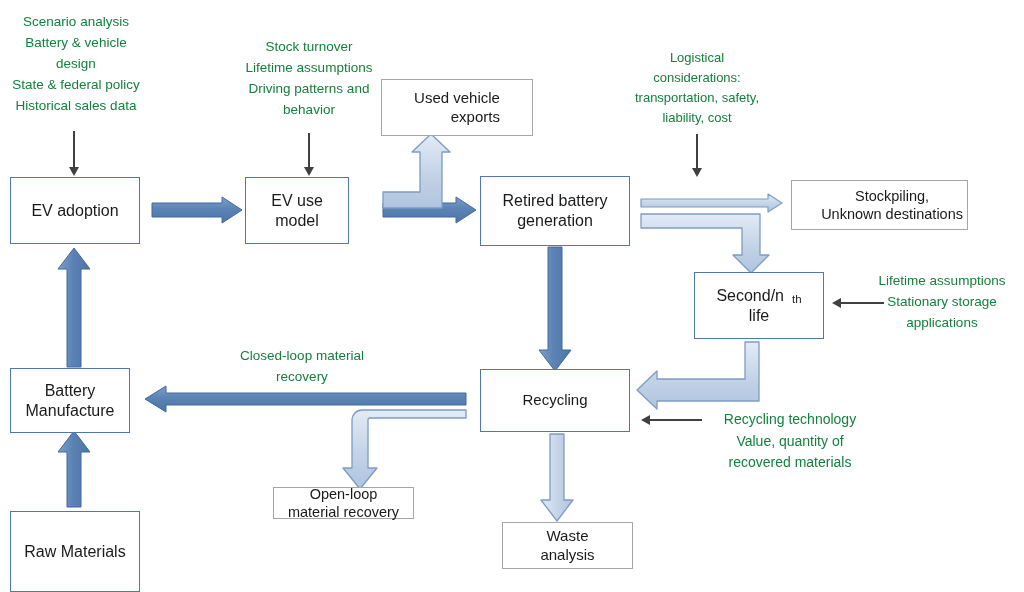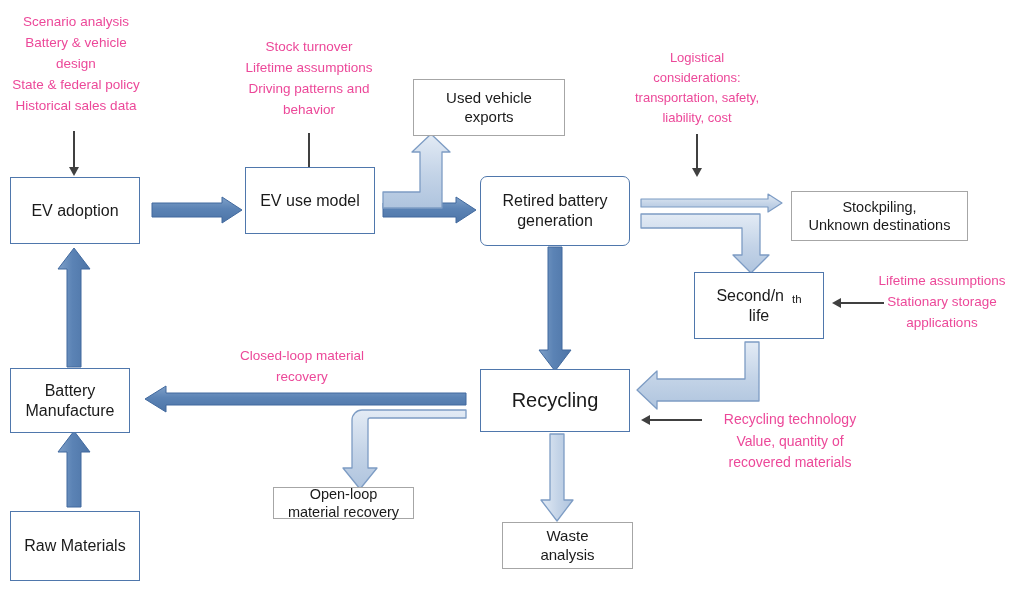--- a/index.html
+++ b/index.html
@@ -34,21 +34,21 @@
   .node.blue   { border: 1.4px solid #4F77AC; }
   .node.gray   { border: 1.4px solid #A6A6A6; }
   .node .lbl   { display: block; padding: 0 4px; }
   .node .sub   { font-size: 0.72em; vertical-align: baseline; position: relative; top: 2px; padding-left: 8px; }
 
   
   .note {
     position: absolute;
     text-align: center;
     line-height: 1.55;
-    color: #ec4899;
+    color: #15803d;
     z-index: 4;
     white-space: pre-line;
   }
 
   
   .tline {
     position: absolute;
     background: #404040;
     z-index: 3;
   }
@@ -214,71 +214,71 @@
 Value, quantity of
 recovered materials</div>
 
   <div class="note" style="left:218px; top:346px; width:168px; font-size:13.5px;">Closed-loop material
 recovery</div>
 
   <div class="node blue" style="left:10px; top:177px; width:130px; height:67px; font-size:16px;align-items:center;">
     <span class="lbl">EV adoption</span>
   </div>
 
-  <div class="node blue" style="left:245px; top:167px; width:130px; height:67px; font-size:16px;">
+  <div class="node blue" style="left:245px; top:177px; width:104px; height:67px; font-size:16px;">
     <span class="lbl">EV use model</span>
   </div>
 
-  <div class="node gray" style="left:413px; top:79px; width:152px; height:57px; font-size:15px;">
+  <div class="node gray" style="left:381px; top:79px; width:152px; height:57px; font-size:15px;text-align:right;">
     <span class="lbl">
       <span>Used vehicle</span><br>
       <span>exports</span>
     </span>
   </div>
 
-  <div class="node blue" style="left:480px; top:176px; width:150px; height:70px; font-size:16px;border-radius:7px;">
+  <div class="node blue" style="left:480px; top:176px; width:150px; height:70px; font-size:16px;">
     <span class="lbl">
       <span>Retired battery</span><br>
       <span>generation</span>
     </span>
   </div>
 
-  <div class="node gray" style="left:791px; top:191px; width:177px; height:50px; font-size:14.5px;">
+  <div class="node gray" style="left:791px; top:180px; width:177px; height:50px; font-size:14.5px;justify-content:flex-end;">
     <span class="lbl">
       <span>Stockpiling,</span><br>
       <span>Unknown destinations</span>
     </span>
   </div>
 
   <div class="node blue" style="left:694px; top:272px; width:130px; height:67px; font-size:16px;">
     <span class="lbl">
       <span>Second/n</span><span class="sub">th</span><br>
       <span>life</span>
     </span>
   </div>
 
-  <div class="node blue" style="left:480px; top:369px; width:150px; height:63px; font-size:20px;">
+  <div class="node blue" style="left:480px; top:369px; width:150px; height:63px; font-size:15px;">
     <span class="lbl">Recycling</span>
   </div>
 
   <div class="node gray" style="left:502px; top:522px; width:131px; height:47px; font-size:15px;">
     <span class="lbl">
       <span>Waste</span><br>
       <span>analysis</span>
     </span>
   </div>
 
   <div class="node blue" style="left:10px; top:368px; width:120px; height:65px; font-size:16px;">
     <span class="lbl">
       <span>Battery</span><br>
       <span>Manufacture</span>
     </span>
   </div>
 
-  <div class="node blue" style="left:10px; top:511px; width:130px; height:70px; font-size:16px;">
+  <div class="node blue" style="left:10px; top:511px; width:130px; height:81px; font-size:16px;">
     <span class="lbl">Raw Materials</span>
   </div>
 
   <div class="node gray" style="left:273px; top:487px; width:141px; height:32px; font-size:14.5px;">
     <span class="lbl">
       <span>Open-loop</span><br>
       <span>material recovery</span>
     </span>
   </div>
 

